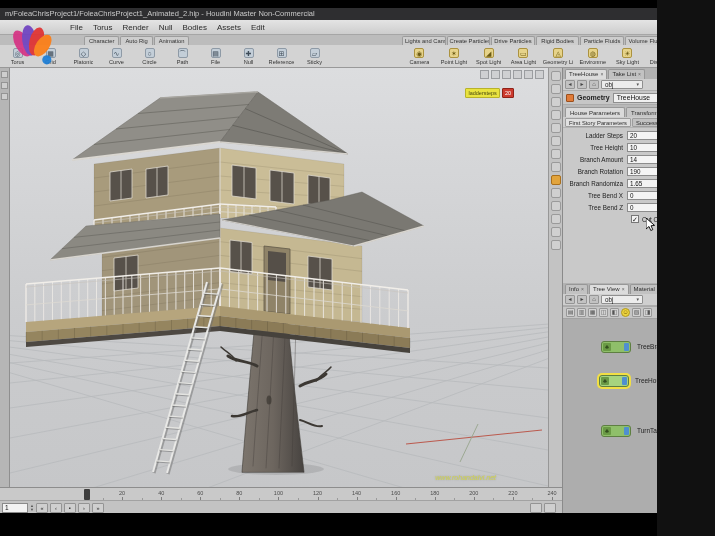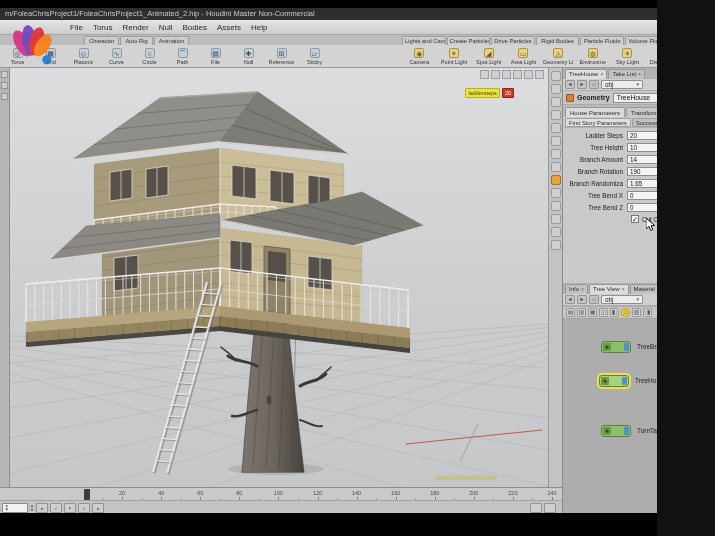--- a/index.html
+++ b/index.html
@@ -106,21 +106,21 @@
   <div class="titlebar">
     <span>m/FoleaChrisProject1/FoleaChrisProject1_Animated_2.hip - Houdini Master Non-Commercial</span>
   </div>
   <div class="menubar" id="menubar">
       <span class="mitem">File</span>
       <span class="mitem">Torus</span>
       <span class="mitem">Render</span>
       <span class="mitem">Null</span>
       <span class="mitem">Bodies</span>
       <span class="mitem">Assets</span>
-      <span class="mitem">Help</span>
+      <span class="mitem">Edit</span>
     </div>
   <div class="shelftabs">
     <div class="tabgroup" id="shelf-tabs-left">
         <span class="stab">Character</span>
         <span class="stab">Auto Rig</span>
         <span class="stab">Animation</span>
       </div>
     <div class="tabgroup" id="shelf-tabs-right">
         <span class="stab">Lights and Cameras</span>
         <span class="stab">Create Particles</span>

